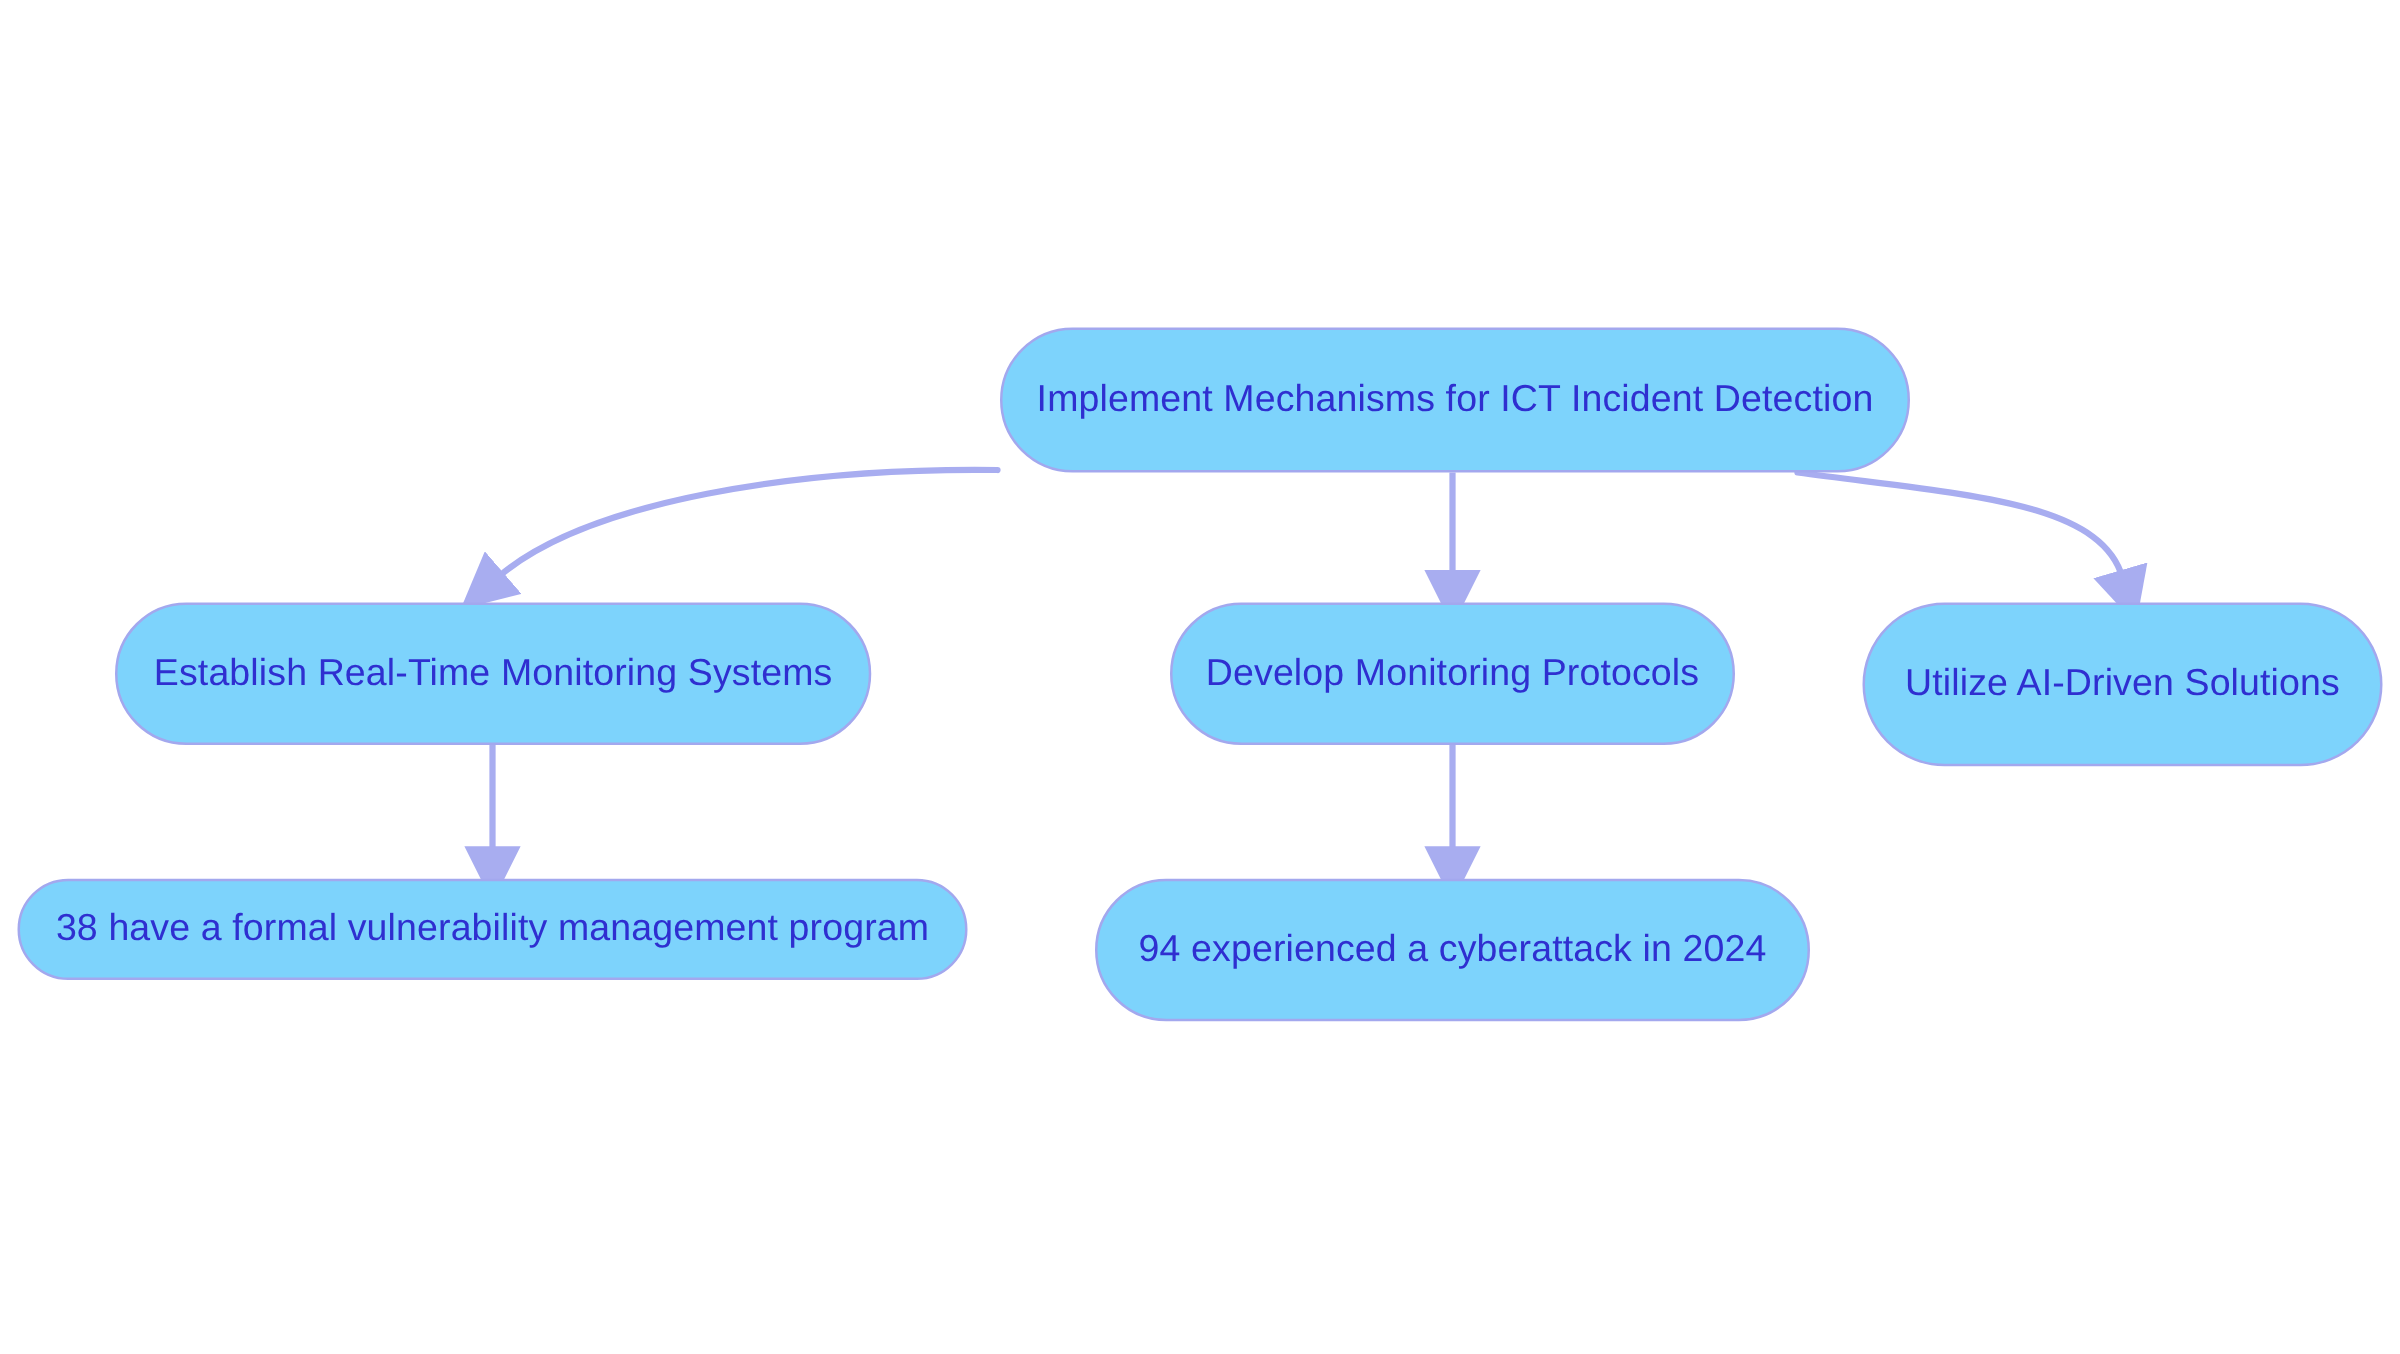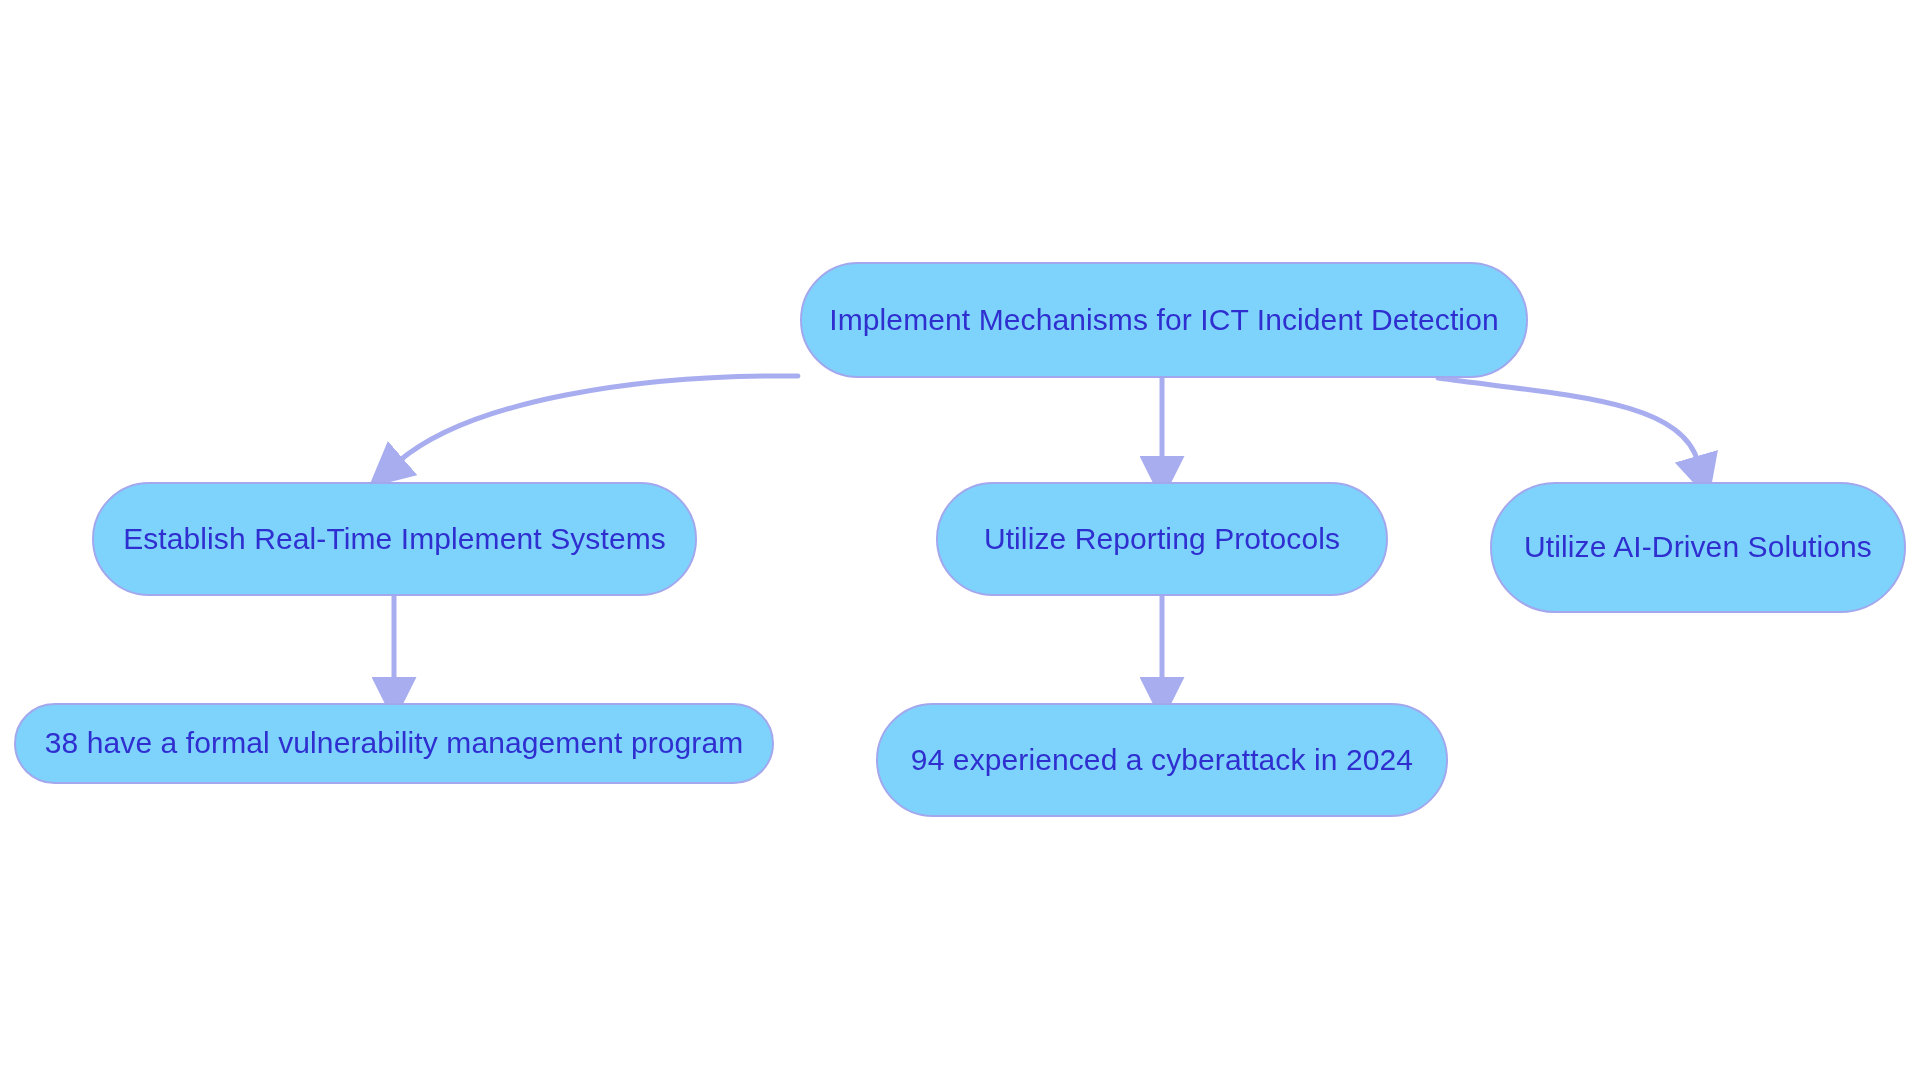--- a/index.html
+++ b/index.html
@@ -110,25 +110,25 @@
     <path d="M 394 596 L 394 683" fill="none" stroke="#a8adf0" stroke-width="5" stroke-linecap="butt" marker-end="url(#arrowhead)"></path>
 
     <path d="M 1162 596 L 1162 683" fill="none" stroke="#a8adf0" stroke-width="5" stroke-linecap="butt" marker-end="url(#arrowhead)"></path>
   </svg>
 
   <div class="node" id="node-root">
     <span class="node-label">Implement Mechanisms for ICT Incident Detection</span>
   </div>
 
   <div class="node" id="node-monitoring">
-    <span class="node-label">Establish Real-Time Implement Systems</span>
+    <span class="node-label">Establish Real-Time Monitoring Systems</span>
   </div>
 
   <div class="node" id="node-reporting">
-    <span class="node-label">Utilize Reporting Protocols</span>
+    <span class="node-label">Develop Monitoring Protocols</span>
   </div>
 
   <div class="node" id="node-ai">
     <span class="node-label">Utilize AI-Driven Solutions</span>
   </div>
 
   <div class="node" id="node-vuln">
     <span class="node-label">38 have a formal vulnerability management program</span>
   </div>
 

